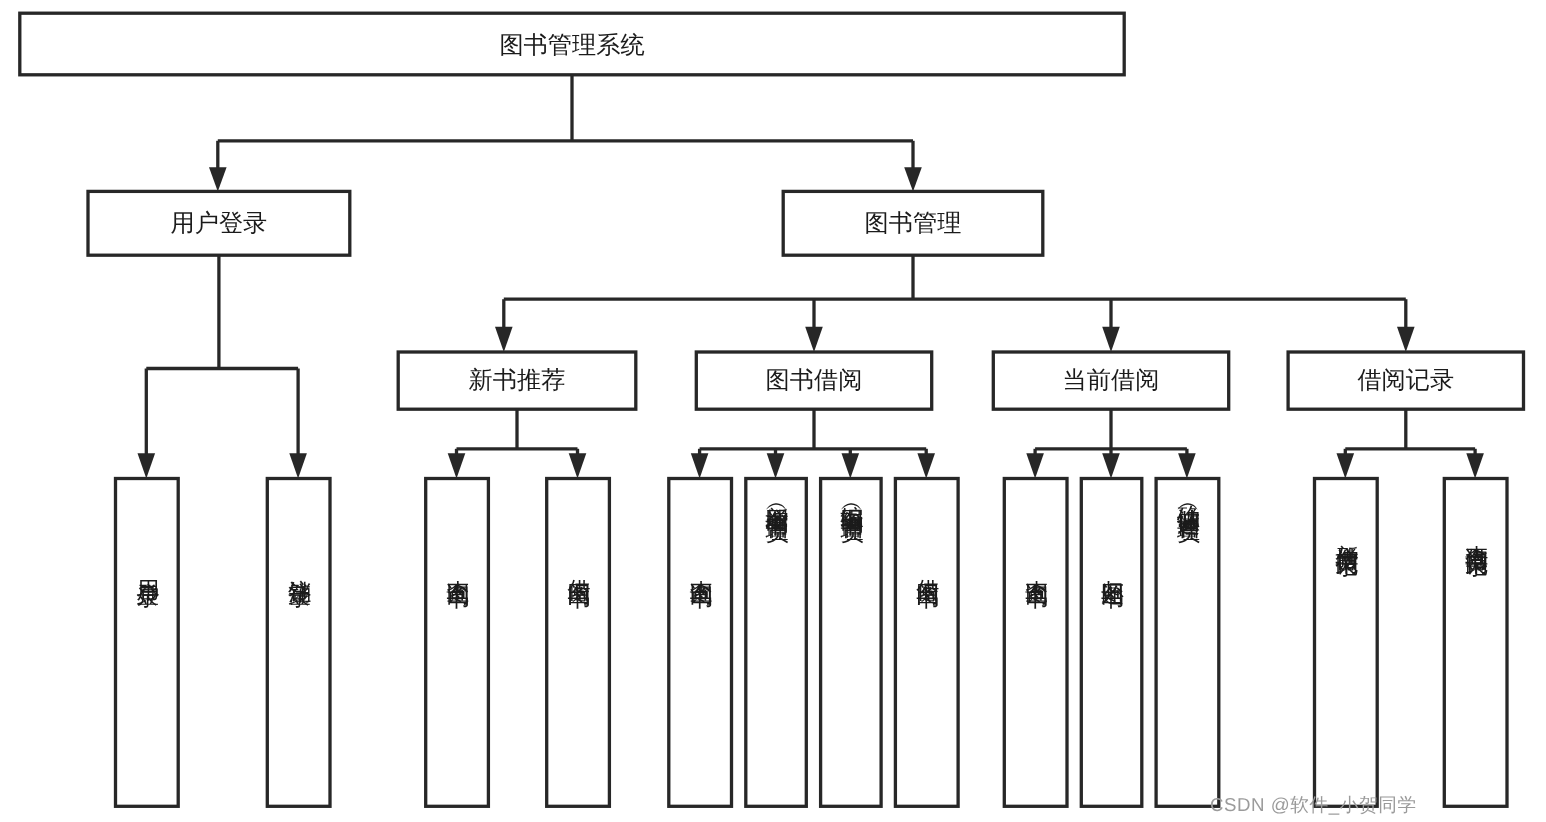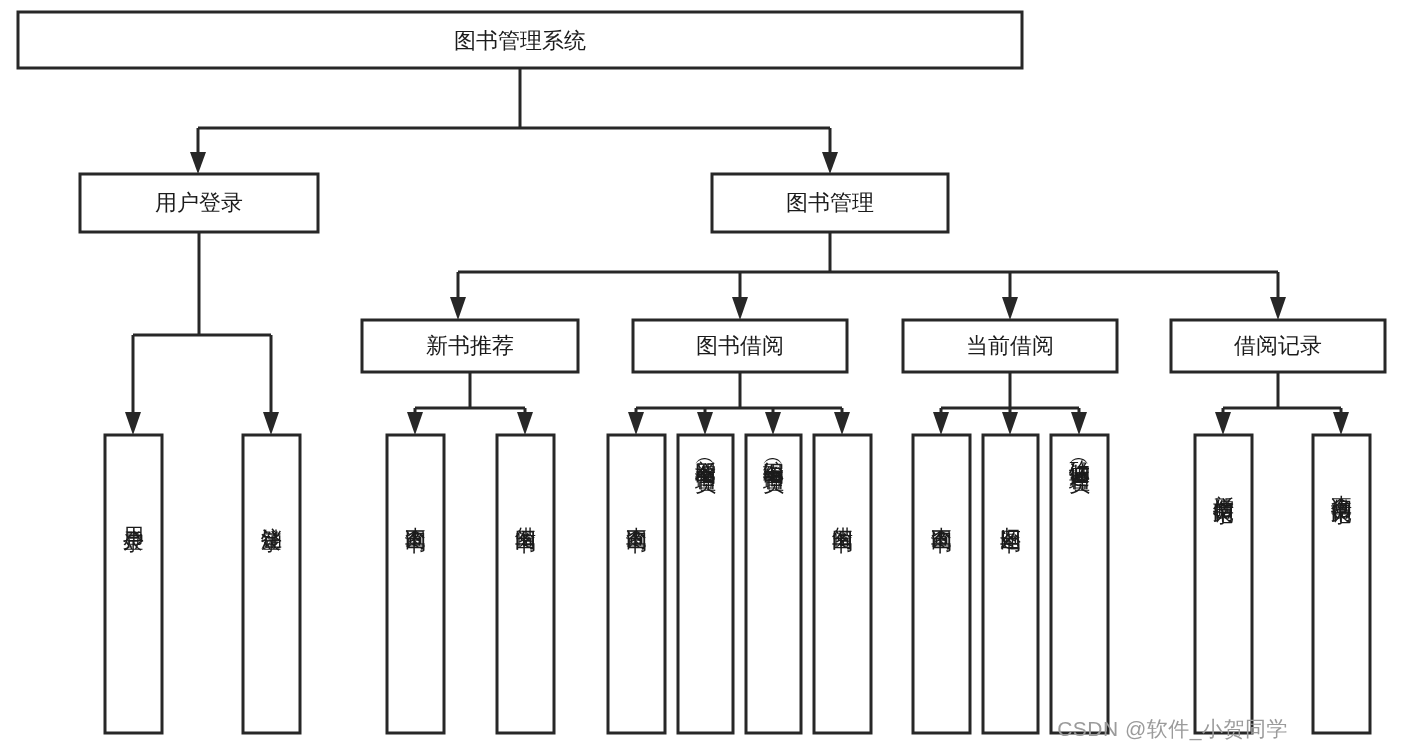--- a/index.html
+++ b/index.html
@@ -71,21 +71,21 @@
     line-height: 1.05;
     letter-spacing: 2px;
     color: #1b1b1b;
     white-space: nowrap;
   }
   #watermark {
     position: absolute;
     right: 8px;
     bottom: 4px;
     font-family: "Liberation Sans", "DejaVu Sans", sans-serif;
-    font-size: 21px;
+    font-size: 17px;
     color: #9b9b9b;
     letter-spacing: 0.5px;
     white-space: nowrap;
   }
 </style>
 </head>
 <body>
 
 <div id="diagram-root">
 

